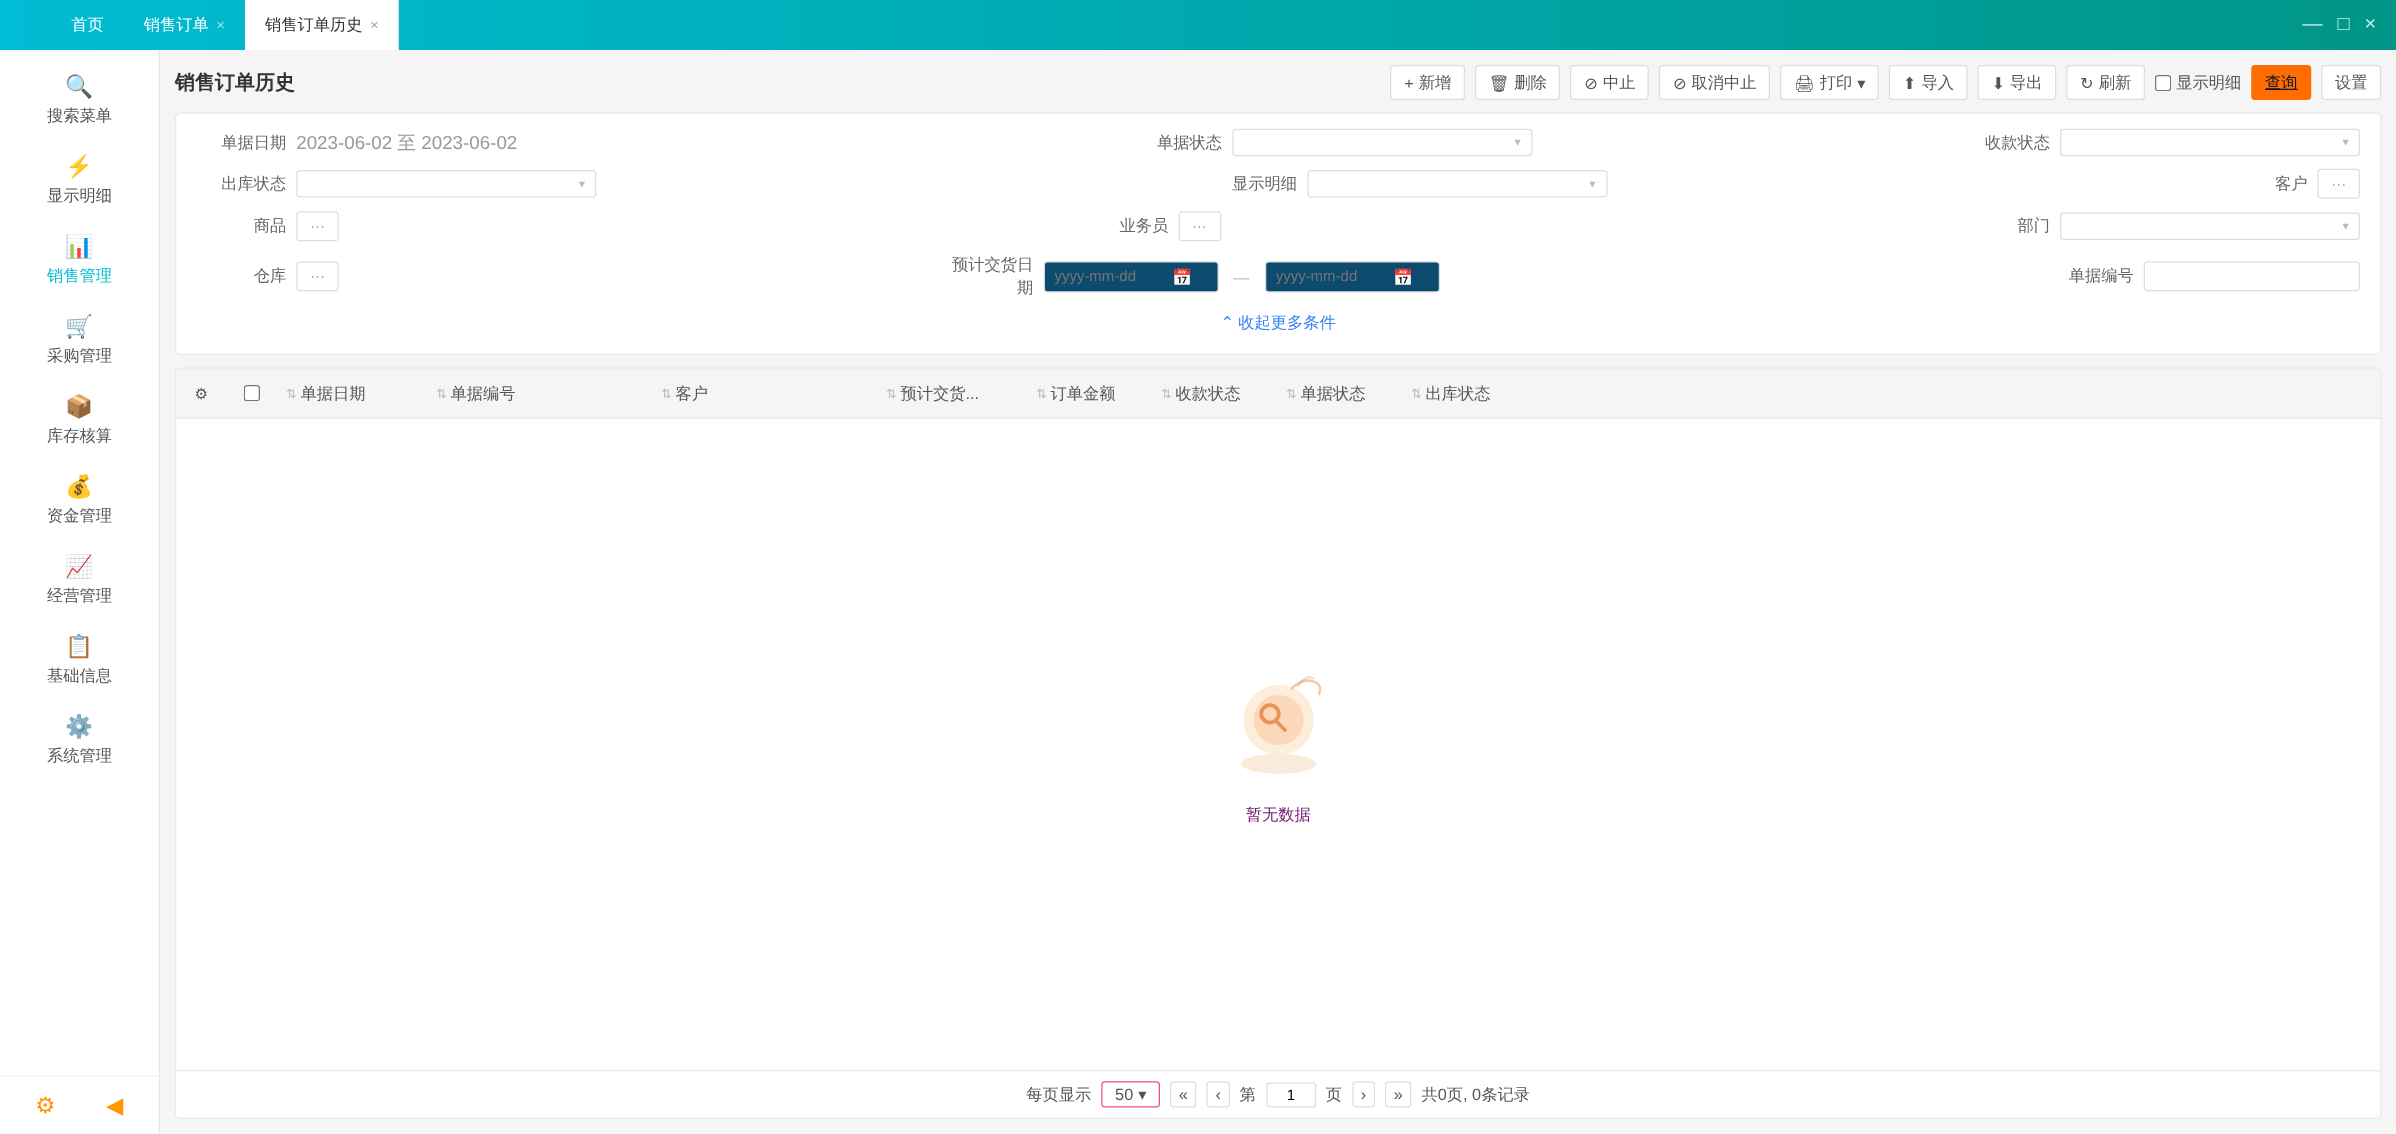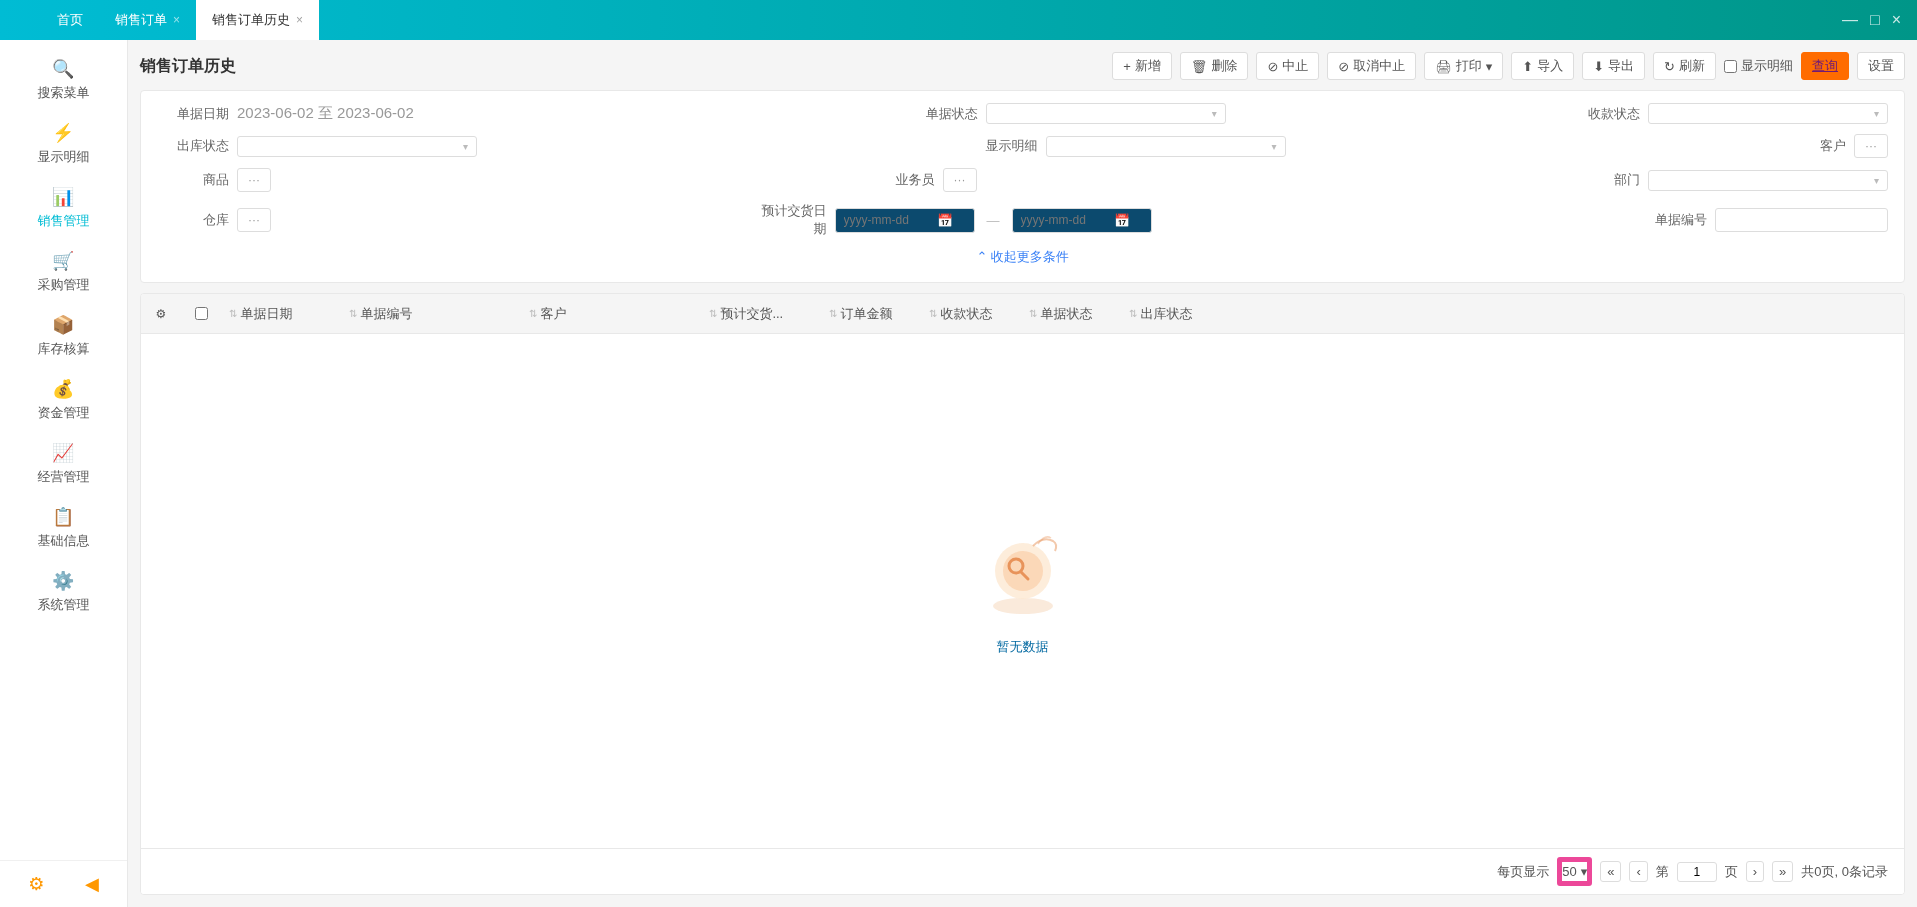--- a/index.html
+++ b/index.html
@@ -137,21 +137,21 @@
       background: white;
       border-radius: 3px;
       cursor: pointer;
       color: #555;
       font-size: 12px;
       white-space: nowrap;
     }
     .toolbar-btn.primary {
       background: #ff6c00;
       border-color: #ff6c00;
-      color: #701a75;
+      color: #0f172a;
       text-decoration: underline;
     }
     .toolbar-checkbox-label {
       display: flex;
       align-items: center;
       gap: 4px;
       font-size: 12px;
       color: #555;
       cursor: pointer;
     }
@@ -306,42 +306,42 @@
       flex-direction: column;
       align-items: center;
       justify-content: center;
       gap: 12px;
     }
     .empty-icon {
       width: 100px;
       height: 100px;
     }
     .empty-text {
-      color: #0369a1;
+      color: #701a75;
       font-size: 13px;
     }
 
     
     .table-footer {
       display: flex;
       align-items: center;
-      justify-content: flex-end;
+      justify-content: center;
       padding: 8px 16px;
       border-top: 1px solid #e8e8e8;
       background: white;
       gap: 8px;
       font-size: 12px;
       color: #555;
     }
     .page-size-select {
       display: flex;
       align-items: center;
-      border: 5px solid #ec4899;
-      border-radius: 3px;
-      padding: 2px 0;
+      border: 1px solid #ec4899;
+      border-radius: 3px;
+      padding: 2px 10px;
       cursor: pointer;
       gap: 4px;
     }
     .page-nav-btn {
       padding: 2px 6px;
       border: 1px solid #ddd;
       border-radius: 3px;
       cursor: pointer;
       background: white;
       color: #555;

